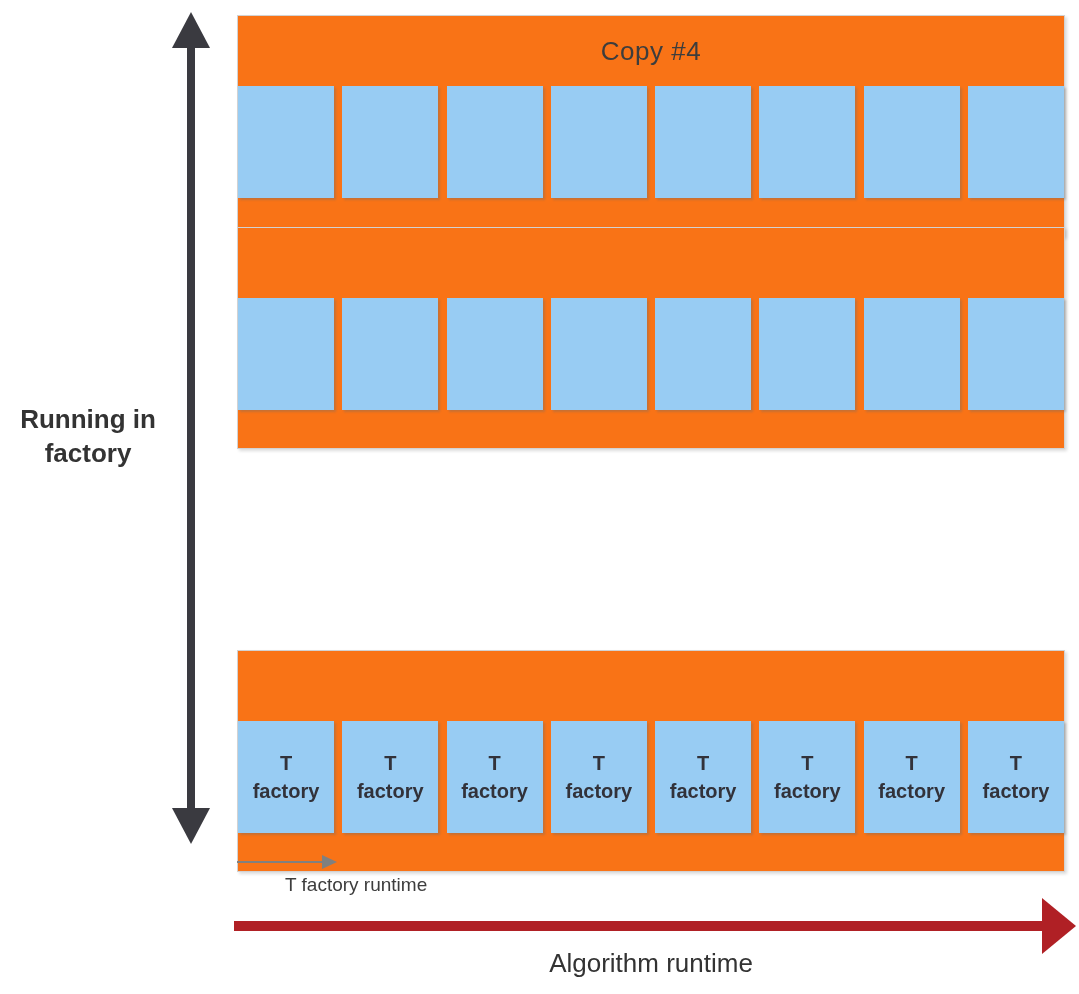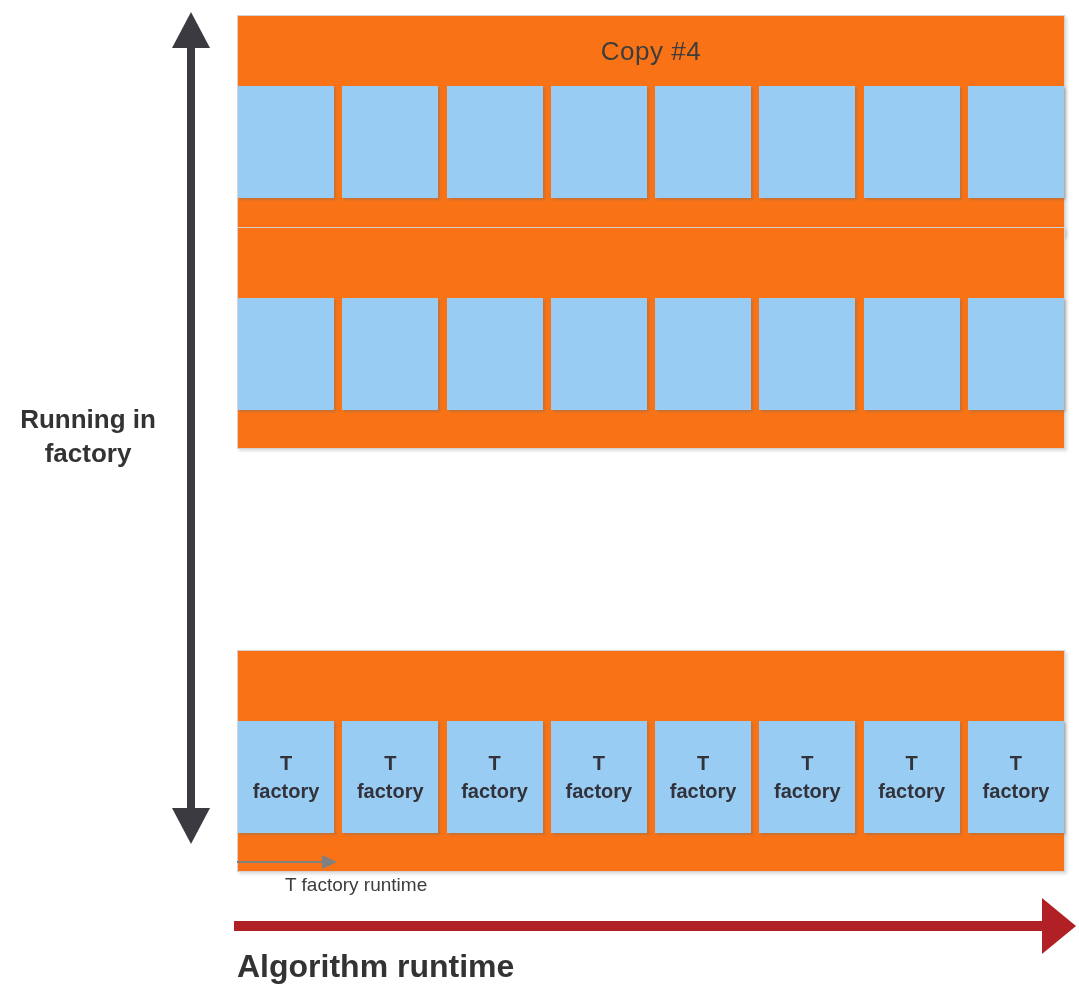--- a/index.html
+++ b/index.html
@@ -99,23 +99,23 @@
   .algo-arrow {
     position: absolute;
     left: 232px;
     top: 892px;
   }
   .algo-runtime-label {
     position: absolute;
     left: 237px;
     top: 948px;
     width: 828px;
-    text-align: left;
-    font-size: 32px;
-    font-weight: bold;
+    text-align: center;
+    font-size: 26px;
+    font-weight: normal;
     color: var(--label-text);
   }
   .v-arrow-shape { fill: var(--arrow-dark); }
   .gray-arrow-line { stroke: var(--runtime-gray); stroke-width: 2; }
   .gray-arrow-head { fill: var(--runtime-gray); }
   .red-arrow-shape { fill: var(--algorithm-red); }
 </style>
 </head>
 <body>
 

